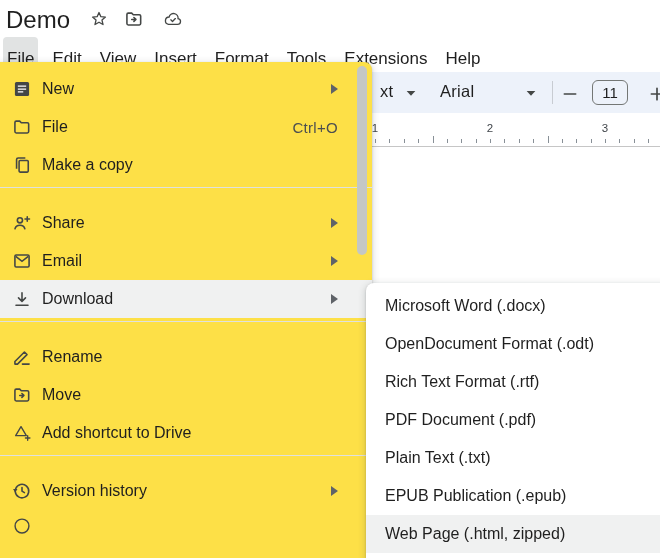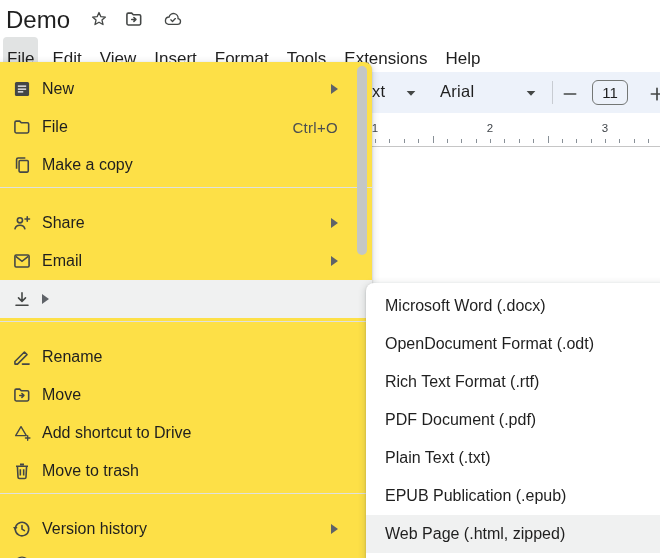--- a/index.html
+++ b/index.html
@@ -62,21 +62,21 @@
       <div class="mi active">File</div>
       <div class="mi">Edit</div>
       <div class="mi">View</div>
       <div class="mi">Insert</div>
       <div class="mi">Format</div>
       <div class="mi">Tools</div>
       <div class="mi">Extensions</div>
       <div class="mi">Help</div>
     </nav>
  <div class="toolbar">
-   <span class="tb-text" style="left:372px">xt</span>
+   <span class="tb-text" style="left:380px">xt</span>
    <span class="tb-caret" style="left:403px">
         <svg viewBox="0 0 24 24" fill="#444746">
           <path d="M5.5 9h13L12 16z"></path>
         </svg>
       </span>
    <span class="tb-text" style="left:440px">Arial</span>
    <span class="tb-caret" style="left:523px">
         <svg viewBox="0 0 24 24" fill="#444746">
           <path d="M5.5 9h13L12 16z"></path>
         </svg>
@@ -170,20 +170,21 @@
         <span class="lbl">Email</span>
         <span class="subarrow"></span>
       </div>
       <div class="menu-row hl">
         <span class="ic">
           <svg viewBox="0 0 24 24" fill="none" stroke="#444746" stroke-width="1.9" stroke-linecap="round">
             <path d="M12 4.5v10.3M12 14.8l-4.2-4.2M12 14.8l4.2-4.2"></path>
             <path d="M4.8 19.5h14.4"></path>
           </svg>
         </span>
+        <span class="lbl">Download</span>
         <span class="subarrow"></span>
       </div>
       <div class="menu-divider"></div>
       <div class="menu-row">
         <span class="ic">
           <svg viewBox="0 0 24 24" fill="none" stroke="#444746" stroke-width="1.9" stroke-linejoin="round">
             <path d="M3.5 17.4 14.9 6l3.1 3.1L6.6 20.5H3.5v-3.1z"></path>
             <path d="M12.5 20.5h8" stroke-linecap="round"></path>
           </svg>
         </span>
@@ -199,30 +200,20 @@
         <span class="lbl">Move</span>
       </div>
       <div class="menu-row">
         <span class="ic">
           <svg viewBox="0 0 24 24" fill="none" stroke="#444746" stroke-width="1.6" stroke-linejoin="round">
             <path d="M10.8 4.3 17.2 15.2H4.4L10.8 4.3z"></path>
             <path d="M18.8 15.3v5.4M16.1 18h5.4" stroke-linecap="round"></path>
           </svg>
         </span>
         <span class="lbl">Add shortcut to Drive</span>
-      </div>
-      <div class="menu-row">
-        <span class="ic">
-          <svg viewBox="0 0 24 24" fill="none" stroke="#444746" stroke-width="1.9">
-            <path d="M4.8 6.3h14.4M9.6 4h4.8"></path>
-            <path d="M6.5 6.3l.7 13.1c.05 1 .8 1.6 1.7 1.6h6.2c.9 0 1.65-.6 1.7-1.6l.7-13.1"></path>
-            <path d="M10 10v7.5M14 10v7.5"></path>
-          </svg>
-        </span>
-        <span class="lbl">Move to trash</span>
       </div>
       <div class="menu-divider"></div>
       <div class="menu-row">
         <span class="ic">
           <svg viewBox="0 0 24 24" fill="none" stroke="#444746" stroke-width="1.9">
             <path d="M4.4 9.2A8.1 8.1 0 1 1 3.9 12.6" stroke-linecap="round"></path>
             <path d="M12 7.8v4.4l2.9 1.7" stroke-linecap="round"></path>
             <path d="M1.3 9.7h5.2L3.9 14z" fill="#444746" stroke="none"></path>
           </svg>
         </span>

